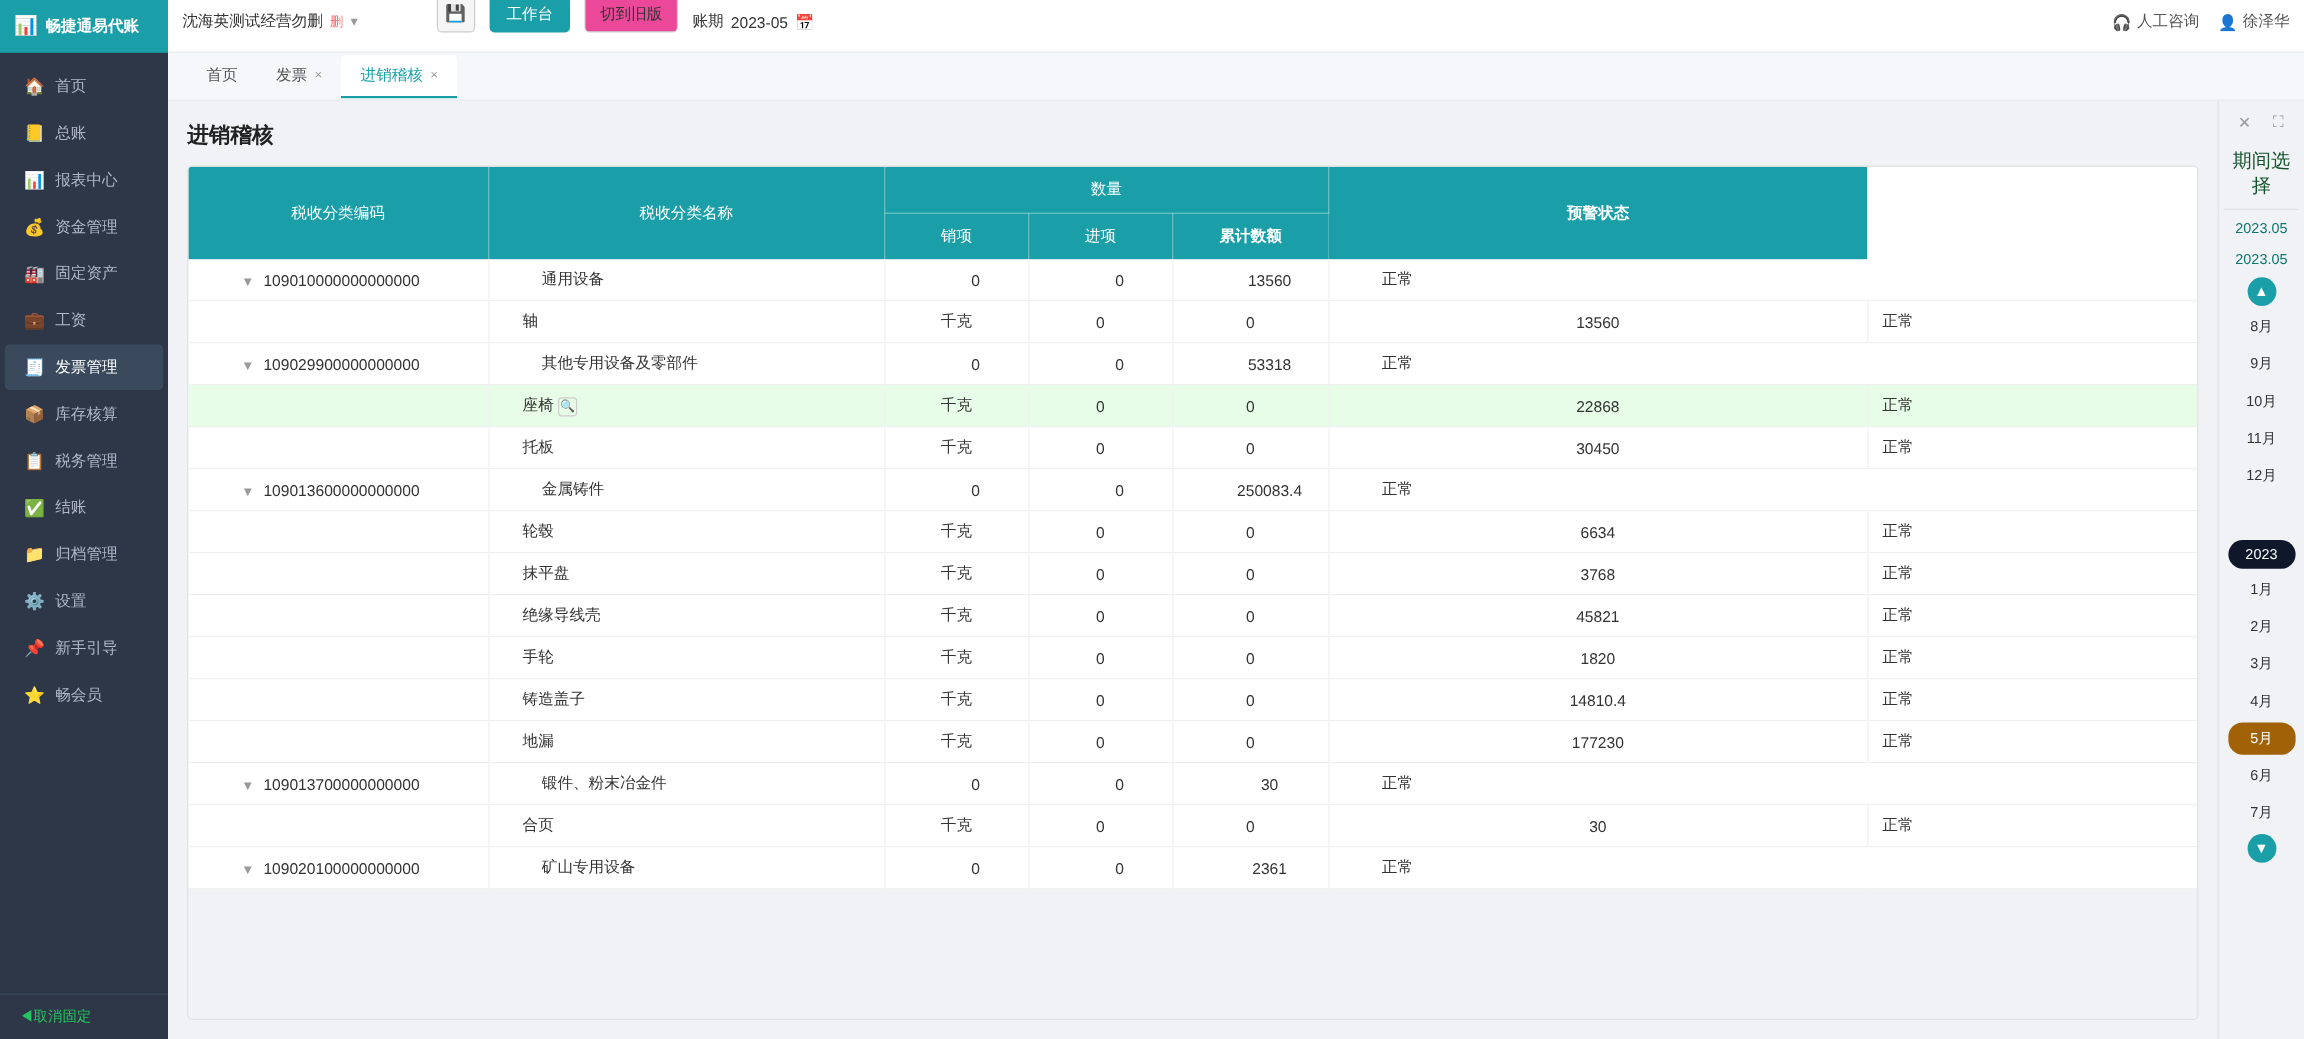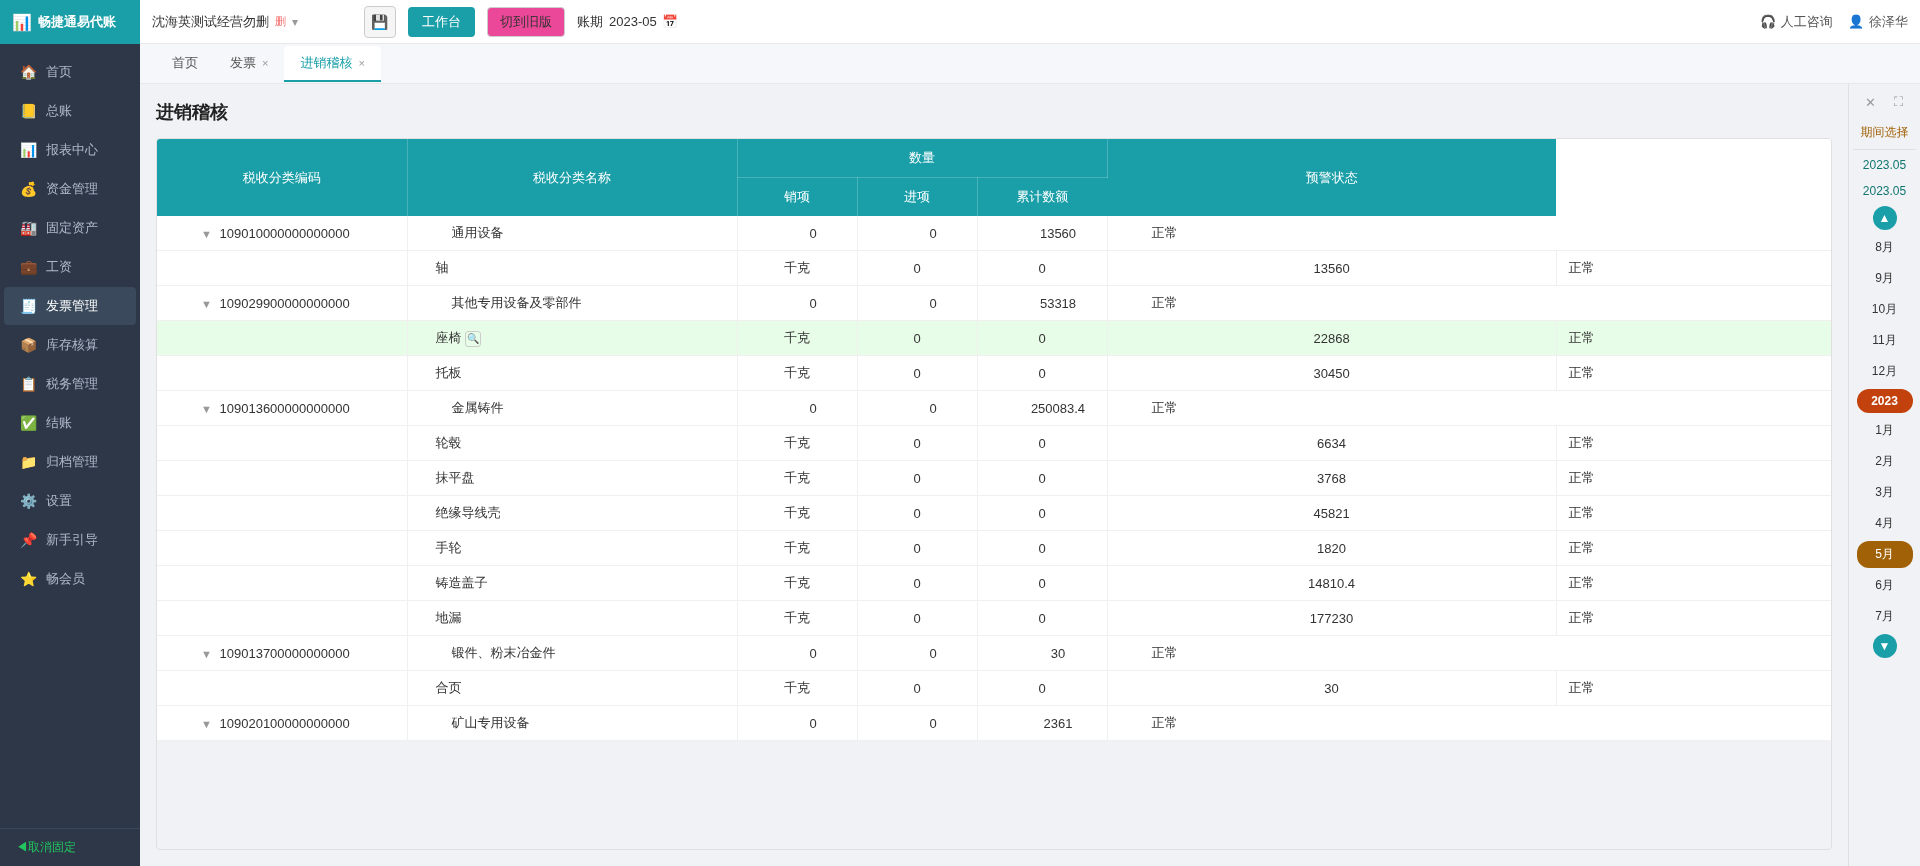--- a/index.html
+++ b/index.html
@@ -54,22 +54,22 @@
 
     
     .main-area { flex: 1; display: flex; flex-direction: column; overflow: hidden; }
 
     
     .topbar {
       height: 44px;
       background: #fff;
       border-bottom: 1px solid #e8e8e8;
       display: flex;
-      align-items: center;
-      padding: 5px 12px;
+      align-items: flex-end;
+      padding: 16px 12px;
       gap: 12px;
       flex-shrink: 0;
     }
     .topbar-company {
       display: flex;
       align-items: center;
       gap: 6px;
       font-size: 13px;
       color: #333;
       min-width: 200px;
@@ -246,21 +246,21 @@
       color: white;
     }
     thead th {
       padding: 10px 12px;
       text-align: center;
       font-weight: 500;
       font-size: 13px;
       border-right: 1px solid rgba(255,255,255,0.2);
       white-space: nowrap;
     }
-    thead th:last-child { border-right: none; }
+    thead th:last-child { border-right: none; font-weight: bold; }
     .th-group {
       border-bottom: 1px solid rgba(255,255,255,0.2);
     }
     tbody tr {
       border-bottom: 1px solid #f0f0f0;
     }
     tbody tr.highlighted { background: #e8fde8; }
     tbody td {
       padding: 8px 12px;
       font-size: 13px;
@@ -291,22 +291,22 @@
       border-left: 1px solid #e0e0e0;
       display: flex;
       flex-direction: column;
       align-items: center;
       padding: 8px 4px;
       gap: 4px;
       flex-shrink: 0;
       position: relative;
     }
     .right-panel-title {
-      font-size: 12px;
-      color: #a16207;
+      font-size: 16px;
+      color: #14532d;
       text-align: center;
       padding: 4px 0 8px;
       border-bottom: 1px solid #e0e0e0;
       width: 100%;
       text-align: center;
     }
     .period-year {
       font-size: 12px;
       color: #0f766e;
       padding: 4px 0;
@@ -320,24 +320,25 @@
       color: #333;
       cursor: pointer;
       border-radius: 3px;
     }
     .period-month.active {
       background: #a16207;
       color: white;
       border-radius: 12px;
     }
     .period-month.year-label {
-      background: #c2410c;
+      background: #0f172a;
       color: white;
       border-radius: 12px;
-      font-weight: bold;
+      font-weight: normal;
+      margin-top: 36px;
     }
     .scroll-up-btn, .scroll-down-btn {
       width: 24px; height: 24px;
       border-radius: 50%;
       background: #1a9fa8;
       color: white;
       display: flex;
       align-items: center;
       justify-content: center;
       cursor: pointer;

